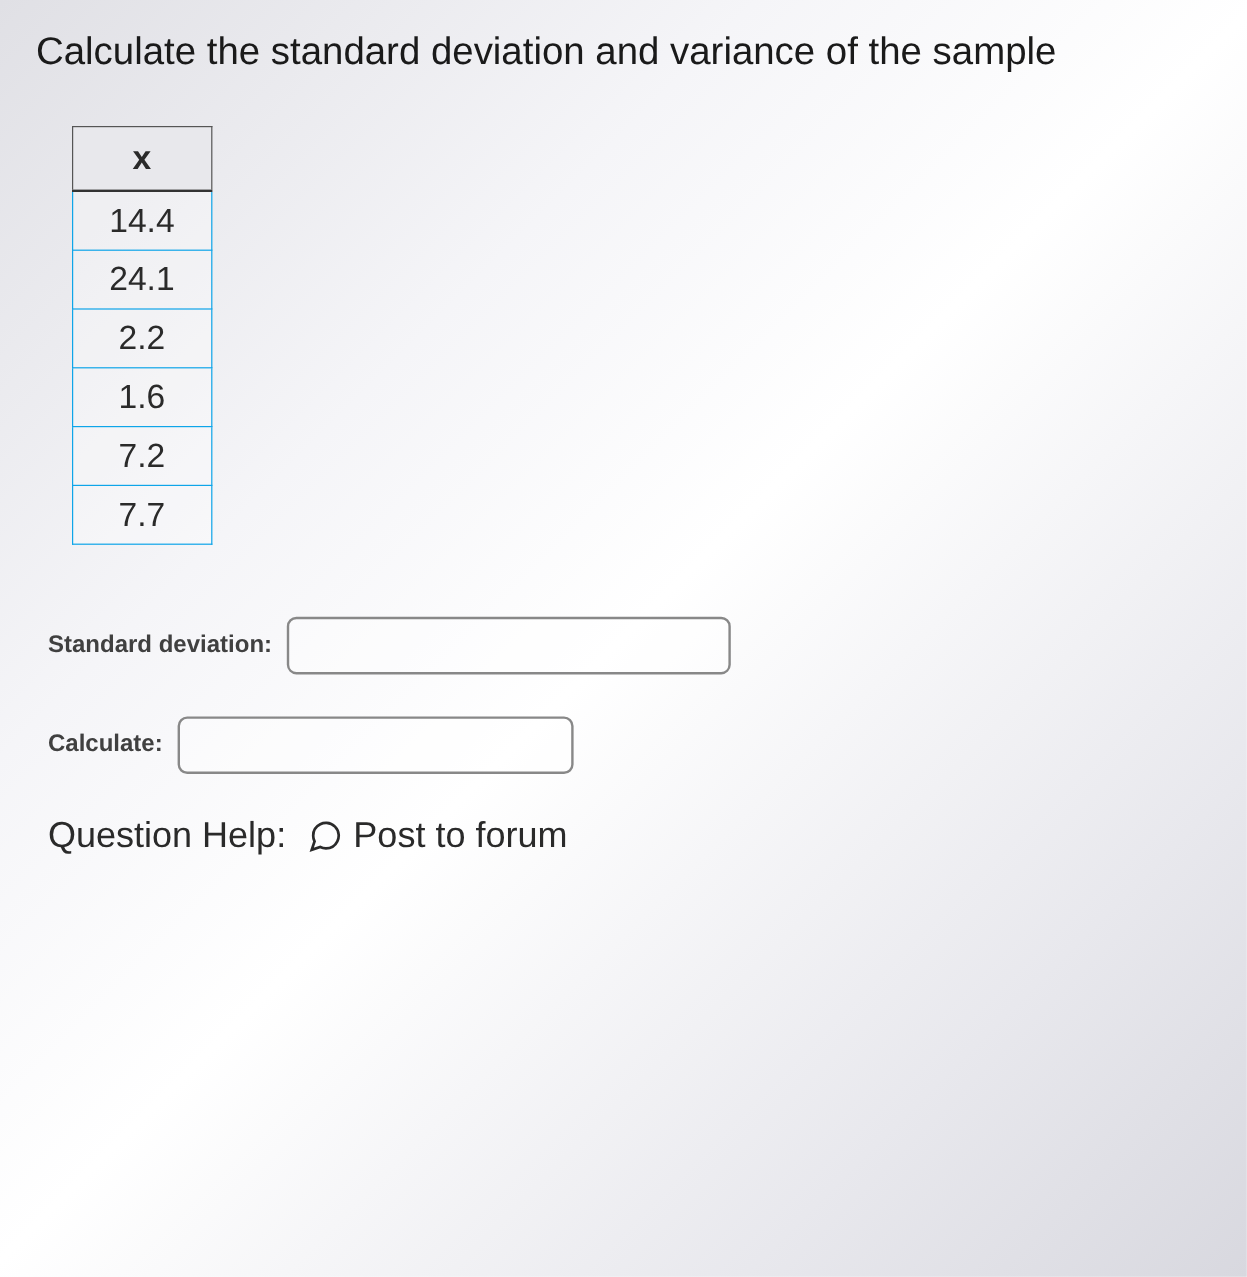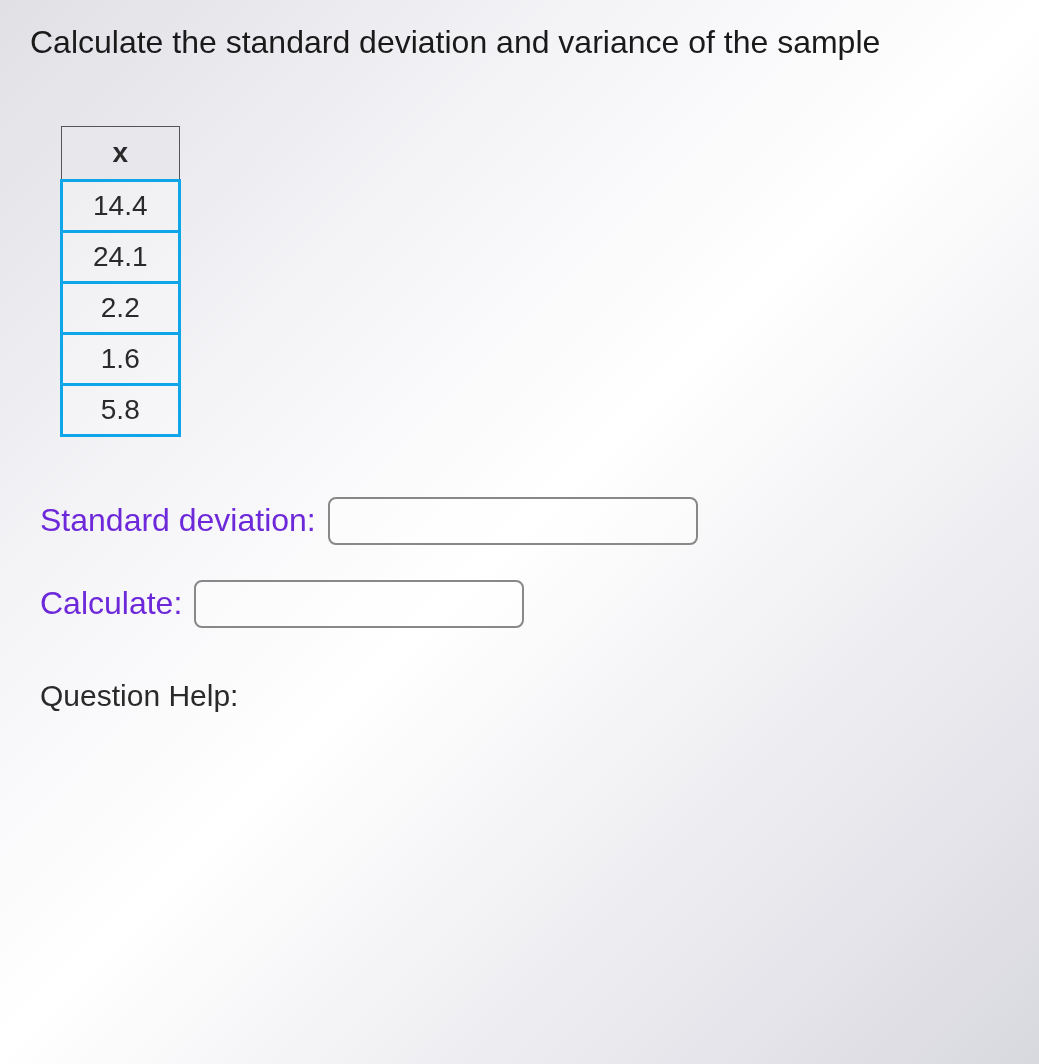--- a/index.html
+++ b/index.html
@@ -13,54 +13,55 @@
       width: 1039px;
       height: 1064px;
       padding: 20px 30px;
       color: #2a2a2a;
       overflow: hidden;
     }
     .question-text {
       font-size: 32px;
       line-height: 1.4;
       color: #1a1a1a;
-      margin-bottom: 61px;
+      margin-bottom: 40px;
       font-weight: 400;
     }
     .data-table {
       border-collapse: collapse;
       margin-left: 30px;
       margin-bottom: 60px;
     }
     .data-table th {
       border: 1px solid #555;
       padding: 10px 30px;
       background: #e8e8ec;
       font-weight: 600;
       font-size: 28px;
       text-align: center;
       border-bottom: 2px solid #333;
     }
     .data-table td {
-      border: 3px solid #0ea5e9;
+      border: 1px solid #0ea5e9;
       padding: 8px 30px;
       font-size: 28px;
       text-align: center;
       background: rgba(255,255,255,0.3);
     }
     .answer-row {
       display: flex;
       align-items: center;
       margin-left: 10px;
       margin-bottom: 35px;
     }
     .answer-label {
-      font-size: 32px;
-      color: #6d28d9;
+      font-size: 20px;
+      color: #404040;
       margin-right: 12px;
+      font-weight: bold;
     }
     .answer-input {
       border: 2px solid #888;
       border-radius: 8px;
       height: 48px;
       width: 370px;
       background: rgba(255,255,255,0.35);
       font-size: 26px;
       padding: 4px 10px;
     }
@@ -70,21 +71,20 @@
     .help-row {
       display: flex;
       align-items: center;
       margin-left: 10px;
       margin-top: 20px;
     }
     .help-label {
       font-size: 30px;
       color: #2a2a2a;
       margin-right: 18px;
-      margin-top: 16px;
     }
     .forum-link {
       display: inline-flex;
       align-items: center;
       font-size: 30px;
       color: #2a2a2a;
       cursor: pointer;
     }
     .forum-link svg {
       margin-right: 8px;
@@ -110,30 +110,39 @@
     <tr>
         <td>24.1</td>
       </tr>
     <tr>
         <td>2.2</td>
       </tr>
     <tr>
         <td>1.6</td>
       </tr>
     <tr>
-        <td>5.8</td>
+        <td>7.2</td>
+      </tr>
+    <tr>
+        <td>7.7</td>
       </tr>
   </tbody>
 </table>
 
 <div class="answer-row">
   <span class="answer-label">Standard deviation:</span>
   <input type="text" class="answer-input" value="" style="">
 </div>
 
 <div class="answer-row">
   <span class="answer-label">Calculate:</span>
   <input type="text" class="answer-input small" value="" style="">
 </div>
 
 <div class="help-row">
   <span class="help-label">Question Help:</span>
+  <span class="forum-link">
+    <svg width="30" height="30" viewBox="0 0 24 24" fill="none" stroke="#2a2a2a" stroke-width="1.8">
+      <path d="M21 11.5a8.38 8.38 0 0 1-.9 3.8 8.5 8.5 0 0 1-7.6 4.7 8.38 8.38 0 0 1-3.8-.9L3 21l1.9-5.7a8.38 8.38 0 0 1-.9-3.8 8.5 8.5 0 0 1 4.7-7.6 8.38 8.38 0 0 1 3.8-.9h.5a8.48 8.48 0 0 1 8 8v.5z"></path>
+    </svg>
+    <span>Post to forum</span>
+  </span>
 </div>
 
 </body></html>

